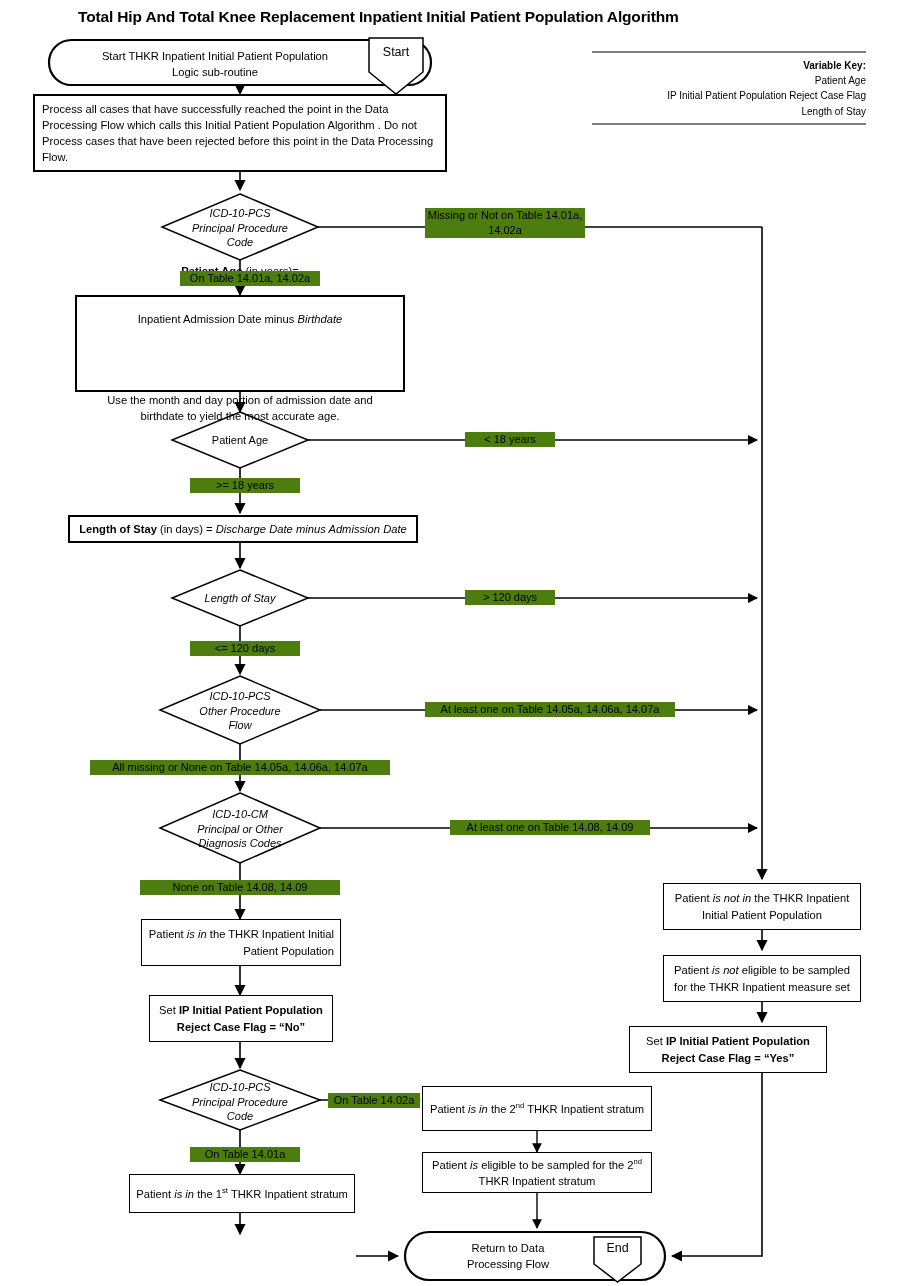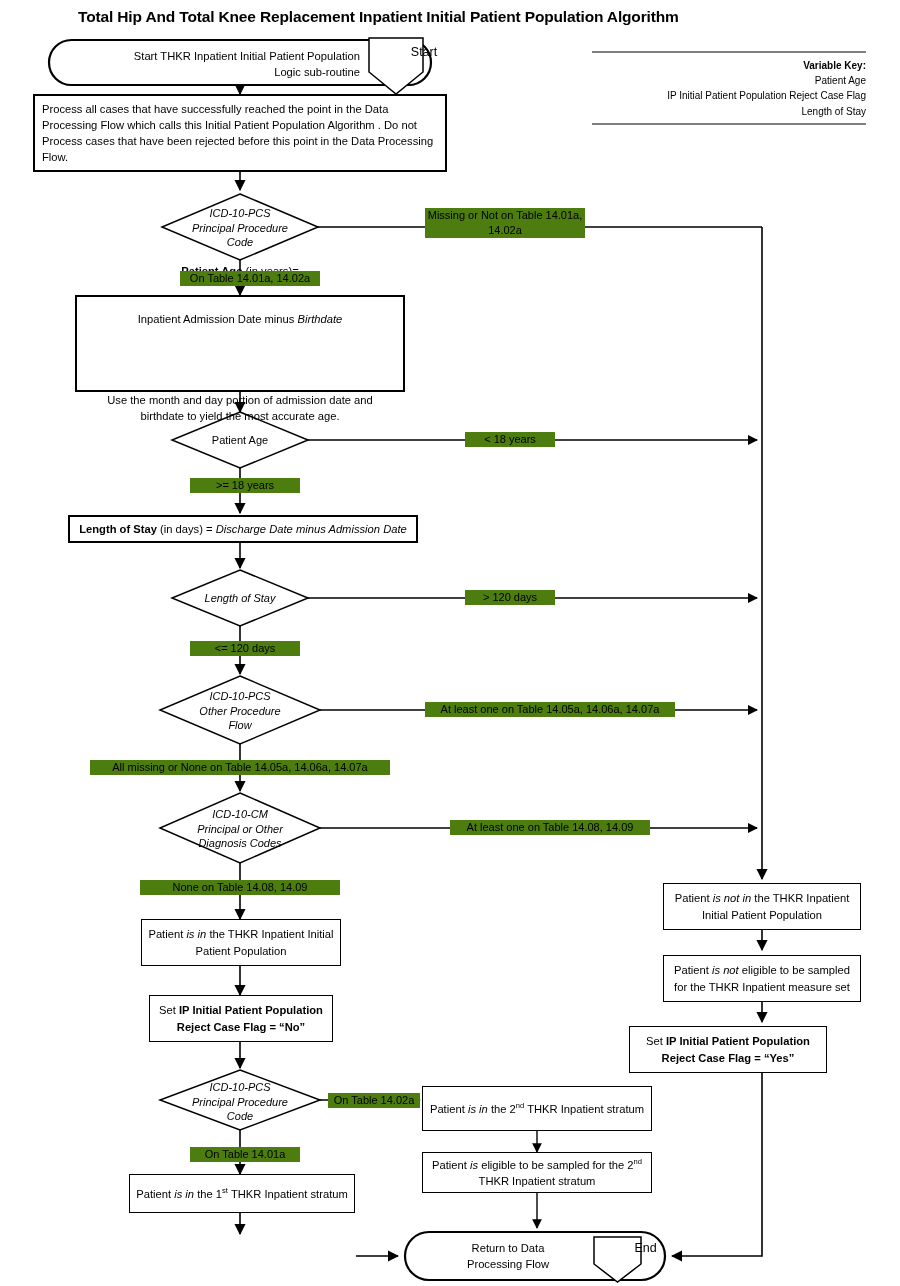--- a/index.html
+++ b/index.html
@@ -75,21 +75,20 @@
     font-size: 11.2px;
     line-height: 1.45;
     text-align: center;
     z-index: 4;
   }
   .pent-text {
     position: absolute;
     font-size: 12.5px;
     text-align: center;
     z-index: 5;
-    padding-left: 28px;
   }
   .vkey {
     position: absolute;
     text-align: right;
     font-size: 10px;
     line-height: 1.52;
     z-index: 4;
   }
   .vkey .vk-title { font-weight: bold; }
   b { font-weight: bold; }
@@ -182,21 +181,21 @@
     </g>
   </svg>
 
   <div class="vkey" style="left:560px; top:58px; width:306px;">
     <div class="vk-title">Variable Key:</div>
     <div>Patient Age</div>
     <div>IP Initial Patient Population Reject Case Flag</div>
     <div>Length of Stay</div>
   </div>
 
-  <div class="term-text" style="left:70px; top:48px; width:290px;text-align:right;">
+  <div class="term-text" style="left:70px; top:48px; width:290px;">
     <div>Start THKR Inpatient Initial Patient Population</div>
     <div>Logic sub-routine</div>
   </div>
   <div class="pent-text" style="left:369px; top:45px; width:54px;">Start</div>
 
   <div class="node box thick" style="left:33px; top:94px; width:414px; height:78px;
        justify-content:flex-start; text-align:left; padding:12px 7px;">
     <span>Process all cases that have successfully reached the point in the Data Processing Flow which calls this Initial Patient Population Algorithm . Do not Process cases that have been rejected before this point in the Data Processing Flow.</span>
   </div>
 
@@ -244,21 +243,21 @@
   <div class="dlabel" style="left:90px; top:760px; width:300px;">All missing or None on Table 14.05a, 14.06a, 14.07a</div>
 
   <div class="diamond-text" style="left:170px; top:807px; width:140px;">
     <div>ICD-10-CM</div>
     <div>Principal or Other</div>
     <div>Diagnosis Codes</div>
   </div>
   <div class="dlabel" style="left:450px; top:820px; width:200px;">At least one on Table 14.08, 14.09</div>
   <div class="dlabel" style="left:140px; top:880px; width:200px;">None on Table 14.08, 14.09</div>
 
-  <div class="node box" style="left:141px; top:919px; width:200px; height:47px;">
+  <div class="node box" style="left:141px; top:919px; width:200px; height:47px;text-align:right;">
     <span><span>Patient </span><i>is in</i><span> the THKR Inpatient Initial Patient Population</span></span>
   </div>
 
   <div class="node box" style="left:149px; top:995px; width:184px; height:47px;">
     <span><span>Set </span><b>IP Initial Patient Population Reject Case Flag</b><b> = “No”</b></span>
   </div>
 
   <div class="diamond-text" style="left:172px; top:1080px; width:136px;">
     <div>ICD-10-PCS</div>
     <div>Principal Procedure</div>

